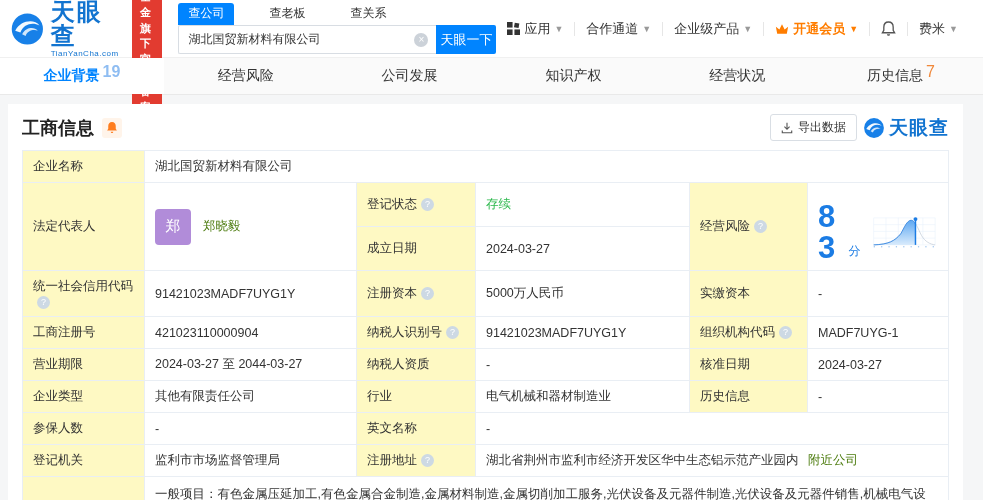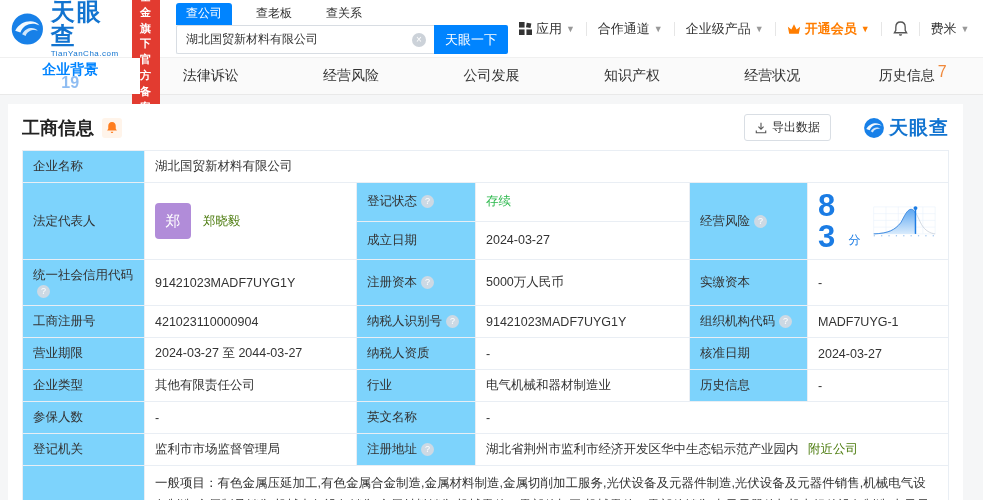--- a/index.html
+++ b/index.html
@@ -8,72 +8,72 @@
 
   
   .topbar { height:57px; background:#fff; display:flex; align-items:center; padding:0 14px 0 10px; }
   .logo { display:flex; align-items:center; gap:6px; }
   .logo-txt { line-height:1; }
   .logo-brand { font-size:24px; font-weight:bold; color:#1274d0; letter-spacing:2px; }
   .logo-domain { font-size:8px; color:#1274d0; margin-top:2px; letter-spacing:.5px; }
   .gov-badge { margin-left:10px; background:#e23b30; color:#fff; font-size:11px; font-weight:bold;
     padding:4px 8px; line-height:1.45; letter-spacing:1px; border-radius:2px; }
   .search-wrap { margin-left:16px; }
-  .search-tabs { display:flex; gap:14px; align-items:flex-end; font-size:12px; margin-bottom:0; }
+  .search-tabs { display:flex; gap:25px; align-items:flex-end; font-size:12px; margin-bottom:0; }
   .stab { padding:2px 10px 3px; cursor:pointer; color:#333; }
   .stab.active { background:#0084ff; color:#fff; border-radius:3px 3px 0 0; }
   .search-row { display:flex; }
   .search-box { position:relative; }
   .search-input { width:258px; height:29px; border:1px solid #d8dde3; border-right:none;
     border-radius:2px 0 0 2px; padding:0 26px 0 9px; font-size:12px; color:#333; outline:none;
     font-family:inherit; }
   .clear-ic { position:absolute; right:8px; top:8px; width:14px; height:14px; border-radius:50%;
     background:#ccd2d9; color:#fff; font-size:10px; line-height:13px; text-align:center; cursor:pointer; }
-  .search-btn { width:74px; height:29px; background:#0084ff; color:#fff; border:none; font-size:13px;
+  .search-btn { width:60px; height:29px; background:#0084ff; color:#fff; border:none; font-size:13px;
     border-radius:0 2px 2px 0; cursor:pointer; font-family:inherit; }
   .topmenu { margin-left:auto; display:flex; align-items:center; font-size:13px; color:#333; }
   .tm-item { display:flex; align-items:center; gap:4px; padding:0 11px; cursor:pointer; white-space:nowrap; }
   .tm-sep { width:1px; height:14px; background:#e6e6e6; }
   .caret { font-size:9px; color:#999; }
   .vip { color:#ff7d00; font-weight:bold; }
   .vip .caret { color:#ff7d00; }
 
   
   .tabbar { height:38px; background:#fafafa; border-top:1px solid #f0f0f0; border-bottom:1px solid #e9e9e9;
     display:flex; }
   .tab { flex:1; display:flex; align-items:center; justify-content:center; font-size:14px; color:#333;
     cursor:pointer; gap:3px; }
-  .tab.active { background:#fff; color:#0084ff; font-weight:bold;flex-direction:column; }
+  .tab.active { background:#fff; color:#0084ff; font-weight:bold; }
   .tab .cnt { font-size:16px; color:#8fbdf2; margin-top:-8px; }
   .tab .cnt.warn { color:#f0883a; }
 
   
   .card { margin:9px 20px 0 8px; background:#fff; padding:10px 14px 8px; position:relative; }
   .card-head { display:flex; align-items:center; margin-bottom:9px; }
   .card-title { font-size:18px; font-weight:bold; color:#222; }
   .bell-chip { margin-left:8px; background:#fff4ea; border-radius:3px; padding:2px 4px 0; }
-  .head-right { margin-left:auto; display:flex; align-items:center; gap:32px; }
+  .head-right { margin-left:auto; display:flex; align-items:center; gap:6px; }
   .export-btn { display:flex; align-items:center; gap:5px; border:1px solid #d9dee4; border-radius:3px;
     background:#fff; font-size:12px; color:#333; padding:4px 10px; cursor:pointer; font-family:inherit; }
   .tyc-mark { display:flex; align-items:center; gap:4px; font-size:19px; font-weight:bold; color:#1274d0;
     letter-spacing:1px; }
 
   
   table.info { width:100%; border-collapse:collapse; font-size:12.5px; table-layout:fixed; }
   .info td { border:1px solid #e9eef4; padding:7px 10px; vertical-align:middle; word-break:break-all; }
-  .info td.lbl { background:#7dd3fc; color:#333; }
+  .info td.lbl { background:#fef9c3; color:#333; }
   .qi { display:inline-block; width:13px; height:13px; border-radius:50%; background:#cdd9e4; color:#fff;
     font-size:9px; line-height:13px; text-align:center; margin-left:4px; vertical-align:1px; cursor:pointer; }
   .green { color:#2db84d; }
   .dash { color:#333; }
   .link { color:#4d7c0f; cursor:pointer; text-decoration:none; }
   .rep-cell { display:flex; align-items:center; gap:12px; }
   .avatar { width:36px; height:36px; border-radius:4px; background:#b18cd9; color:#fff; font-size:15px;
     display:flex; align-items:center; justify-content:center; }
-  .score-cell { display:flex; align-items:center; gap:8px; }
+  .score-cell { display:flex; align-items:center; gap:8px;margin-top:11px; }
   .score-num { font-size:31px; font-weight:bold; color:#1b7ce4; line-height:1; }
   .score-unit { font-size:12px; color:#1b7ce4; align-self:flex-end; margin:0 2px 3px 0; }
   .scope-text { line-height:1.75; color:#333; }
 </style>
 </head>
 <body>
 
 <div class="topbar">
   <div class="logo">
     <svg width="38" height="38" viewBox="0 0 40 40">
@@ -147,23 +147,20 @@
       <span>费米</span>
       <span class="caret">▼</span>
     </div>
   </div>
 </div>
 
 <div class="tabbar">
   <div class="tab active">
     <span>企业背景</span>
     <span class="cnt">19</span>
-  </div>
-  <div class="tab">
-    <span>法律诉讼</span>
   </div>
   <div class="tab">
     <span>经营风险</span>
   </div>
   <div class="tab">
     <span>公司发展</span>
   </div>
   <div class="tab">
     <span>知识产权</span>
   </div>

